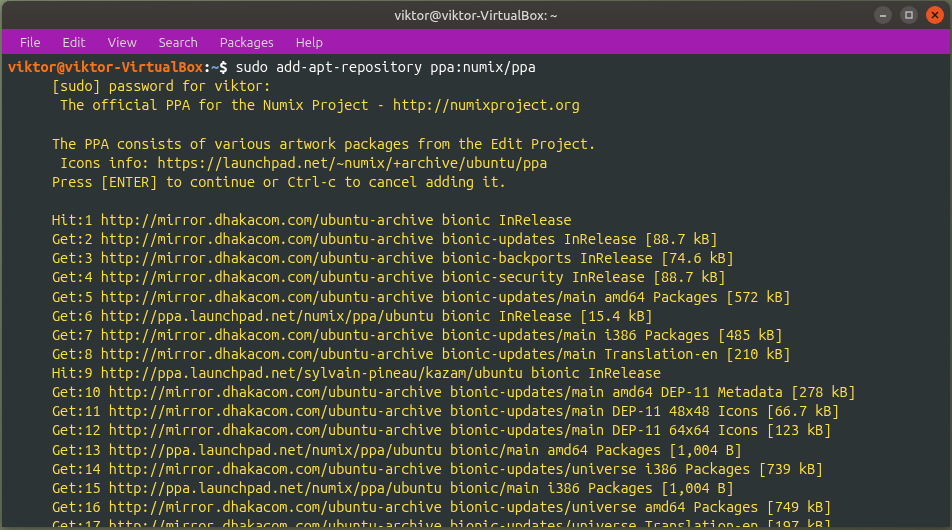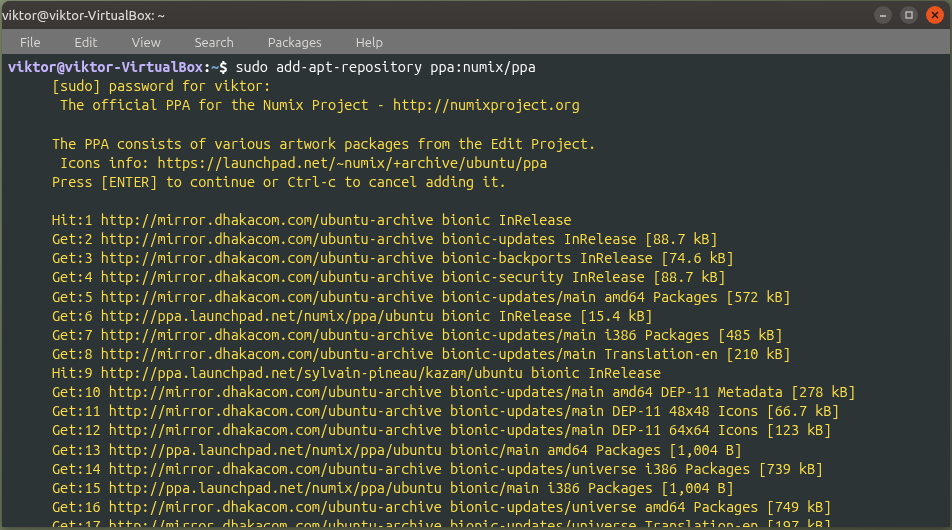--- a/index.html
+++ b/index.html
@@ -22,20 +22,21 @@
       background: #2c2c2c;
       border-radius: 8px 8px 0 0;
       overflow: hidden;
       box-shadow: 0 2px 10px rgba(0,0,0,0.5);
     }
     .titlebar {
       height: 28px;
       background: linear-gradient(to bottom, #3f3b39 0%, #3a3634 100%);
       display: flex;
       align-items: center;
+      justify-content: center;
       position: relative;
       border-radius: 8px 8px 0 0;
     }
     .titlebar-title {
       color: #dcdad7;
       font-size: 13px;
       font-weight: 500;
     }
     .window-controls {
       position: absolute;
@@ -61,45 +62,45 @@
     .ctrl-max {
       background: #555250;
       color: #ccc;
     }
     .ctrl-close {
       background: #e95420;
       color: #2c1810;
     }
     .menubar {
       height: 25px;
-      background: #737373;
+      background: #a21caf;
       display: flex;
       align-items: center;
       padding: 0 8px;
-      gap: 14px;
+      gap: 2px;
     }
     .menu-item {
       color: #dcdad7;
       font-size: 13px;
       padding: 3px 10px;
       cursor: pointer;
     }
     .terminal {
       background: #2d3436;
       height: calc(100% - 53px);
       padding: 3px 6px;
       font-family: "Ubuntu Mono", "Liberation Mono", "DejaVu Sans Mono", monospace;
       font-size: 14.5px;
       line-height: 1.32;
       color: #e8e8e8;
       overflow: hidden;
       white-space: pre;
     }
     .prompt-user {
-      color: #c4b5fd;
+      color: #f97316;
       font-weight: bold;
     }
     .prompt-sep {
       color: #ffffff;
       font-weight: bold;
     }
     .prompt-path {
       color: #729fcf;
       font-weight: bold;
     }

